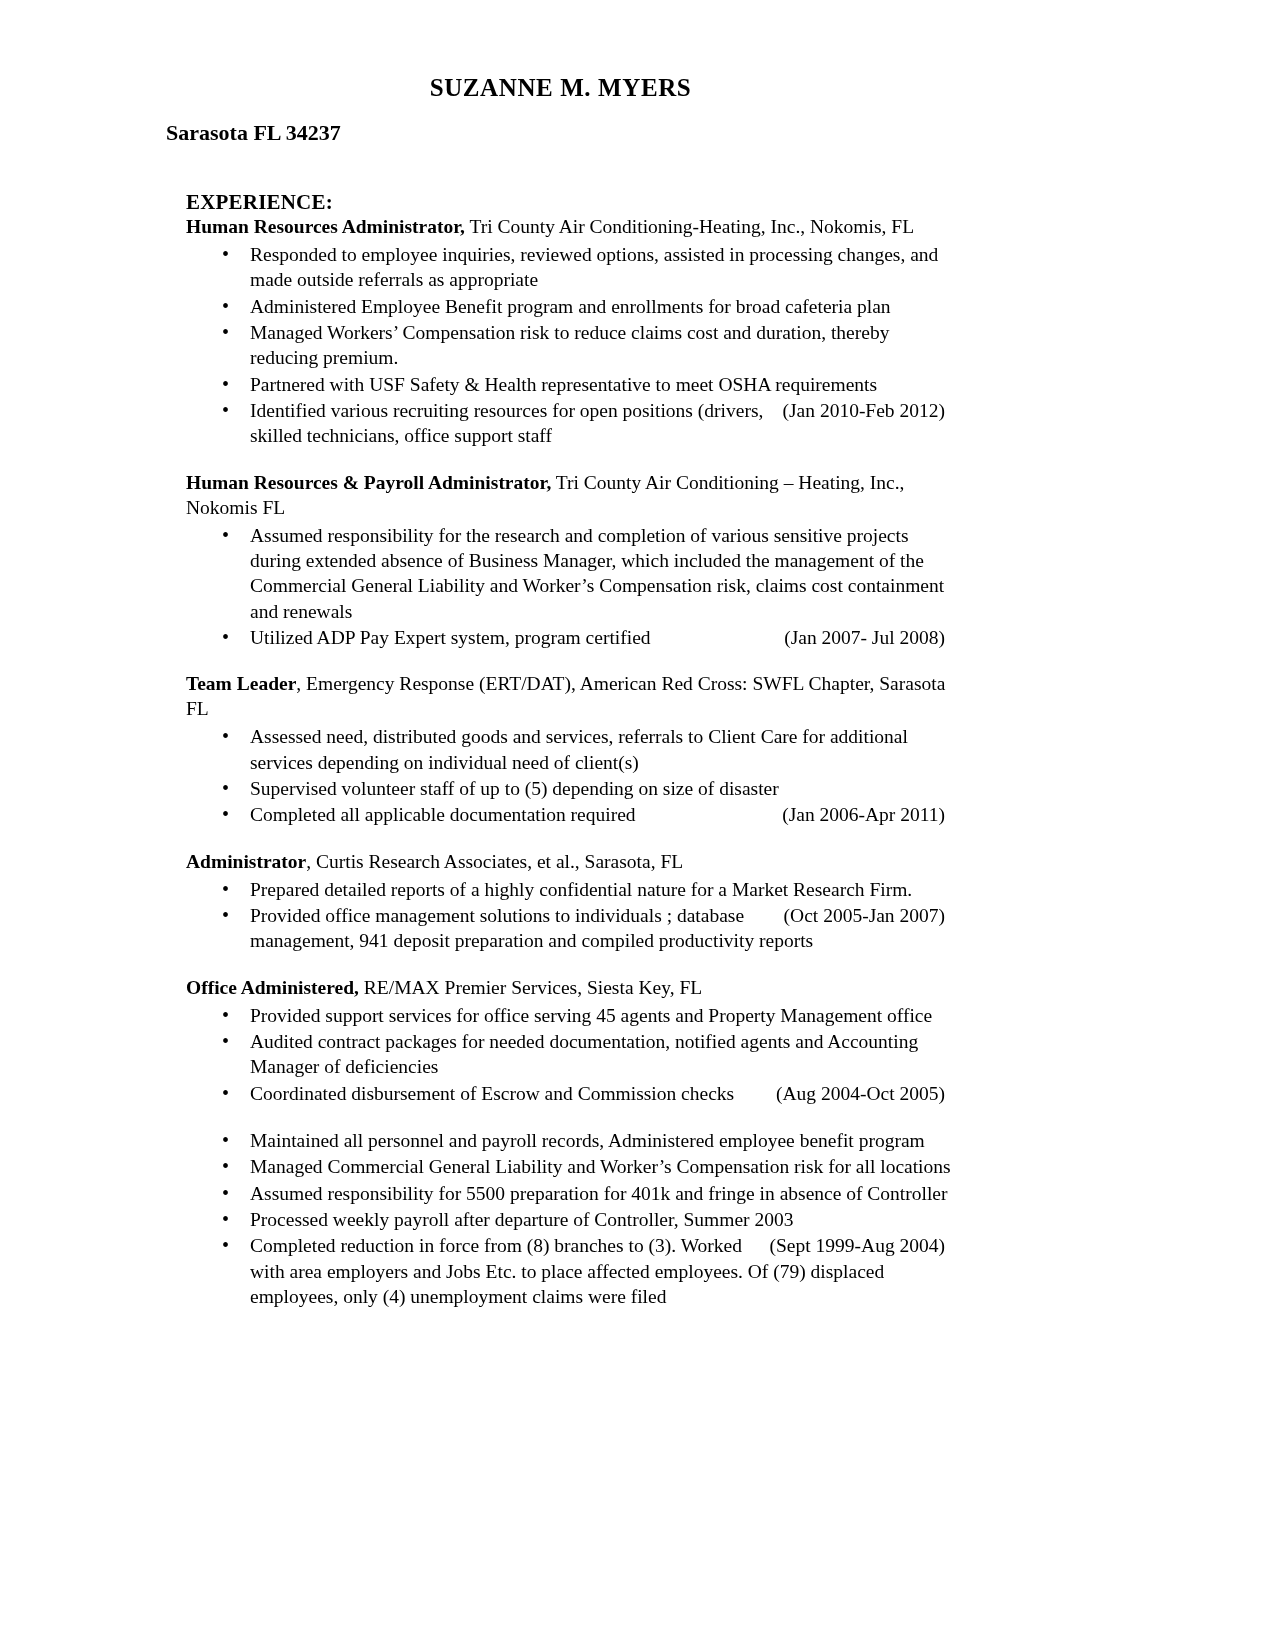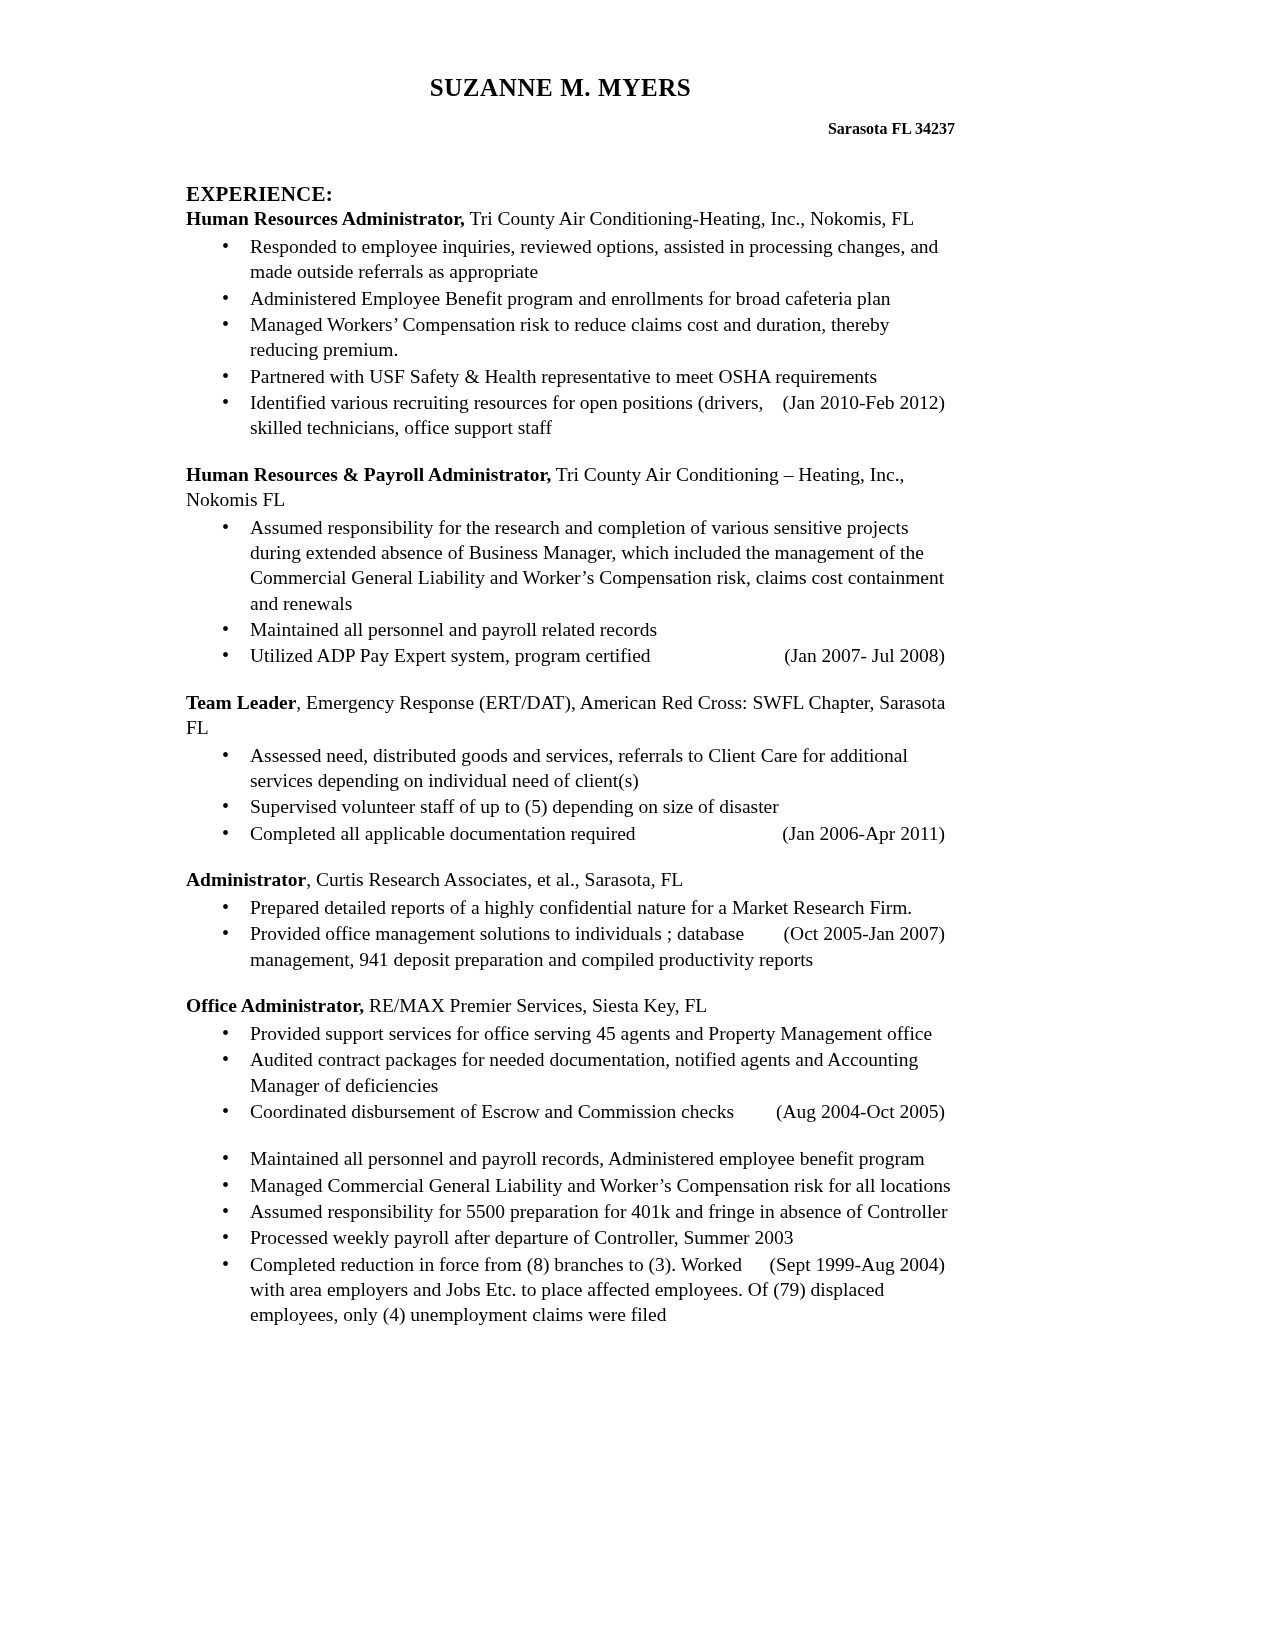--- a/index.html
+++ b/index.html
@@ -26,23 +26,23 @@
   }
   .name {
     text-align: center;
     font-weight: bold;
     font-size: 25px;
     letter-spacing: 0.6px;
     margin: 0 0 0 -20px;
     padding-top: 12px;
   }
   .city {
-    text-align: right;
+    text-align: left;
     font-weight: bold;
-    font-size: 16px;
+    font-size: 22px;
     margin: 18px 0 0 -20px;
   }
   .contact-row {
     display: flex;
     justify-content: space-between;
     align-items: baseline;
     font-weight: bold;
     font-size: 19px;
     margin-top: 12px;
     padding-right: 14px;
@@ -122,41 +122,40 @@
           <li><span class="bullet-text-inline">Administered Employee Benefit program and enrollments for broad cafeteria plan</span></li>
           <li><span class="bullet-text-inline">Managed Workers’ Compensation risk to reduce claims cost and duration, thereby reducing premium.</span></li>
           <li><span class="bullet-text-inline">Partnered with USF Safety &amp; Health representative to meet OSHA requirements</span></li>
           <li><span class="date">(Jan 2010-Feb 2012)</span><span class="bullet-text-inline">Identified various recruiting resources for open positions (drivers, skilled technicians, office support staff</span></li>
         </ul>
       </div>
       <div class="job">
         <div class="job-head"><span class="role-normal">Human Resources &amp; Payroll Administrator,</span><span class="rest"> Tri County Air Conditioning – Heating, Inc., Nokomis FL</span></div>
         <ul class="bullets">
           <li><span class="bullet-text-inline">Assumed responsibility for the research and completion of various sensitive projects during extended absence of Business Manager, which included the management of the Commercial General Liability and Worker’s Compensation risk, claims cost containment and renewals</span></li>
-          <li><span class="bullet-text-inline">Maintained all personnel and payroll related records</span></li>
           <li><span class="date">(Jan 2007- Jul 2008)</span><span class="bullet-text-inline">Utilized ADP Pay Expert system, program certified</span></li>
         </ul>
       </div>
       <div class="job">
         <div class="job-head"><span class="role">Team Leader</span><span class="rest">, Emergency Response (ERT/DAT), American Red Cross: SWFL Chapter, Sarasota FL</span></div>
         <ul class="bullets">
           <li><span class="bullet-text-inline">Assessed need, distributed goods and services, referrals to Client Care for additional services depending on individual need of client(s)</span></li>
           <li><span class="bullet-text-inline">Supervised volunteer staff of up to (5) depending on size of disaster</span></li>
           <li><span class="date">(Jan 2006-Apr 2011)</span><span class="bullet-text-inline">Completed all applicable documentation required</span></li>
         </ul>
       </div>
       <div class="job">
         <div class="job-head"><span class="role">Administrator</span><span class="rest">, Curtis Research Associates, et al., Sarasota, FL</span></div>
         <ul class="bullets">
           <li><span class="bullet-text-inline">Prepared detailed reports of a highly confidential nature for a Market Research Firm.</span></li>
           <li><span class="date">(Oct 2005-Jan 2007)</span><span class="bullet-text-inline">Provided office management solutions to individuals ; database management, 941 deposit preparation and compiled productivity reports</span></li>
         </ul>
       </div>
       <div class="job">
-        <div class="job-head"><span class="role">Office Administrator,</span><span class="rest"> RE/MAX Premier Services, Siesta Key, FL</span></div>
+        <div class="job-head"><span class="role">Office Administered,</span><span class="rest"> RE/MAX Premier Services, Siesta Key, FL</span></div>
         <ul class="bullets">
           <li><span class="bullet-text-inline">Provided support services for office serving 45 agents and Property Management office</span></li>
           <li><span class="bullet-text-inline">Audited contract packages for needed documentation, notified agents and Accounting Manager of deficiencies</span></li>
           <li><span class="date">(Aug 2004-Oct 2005)</span><span class="bullet-text-inline">Coordinated disbursement of Escrow and Commission checks</span></li>
         </ul>
       </div>
       <div class="job">
         <ul class="bullets">
           <li><span class="bullet-text-inline">Maintained all personnel and payroll records, Administered employee benefit program</span></li>
           <li><span class="bullet-text-inline">Managed Commercial General Liability and Worker’s Compensation risk for all locations</span></li>

